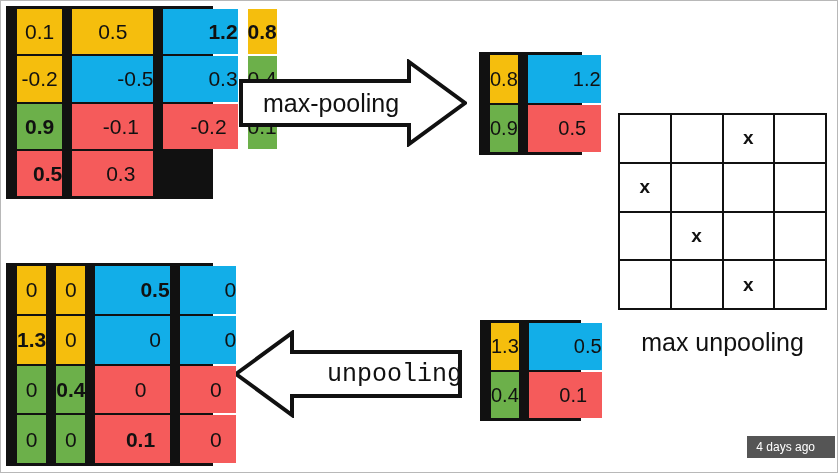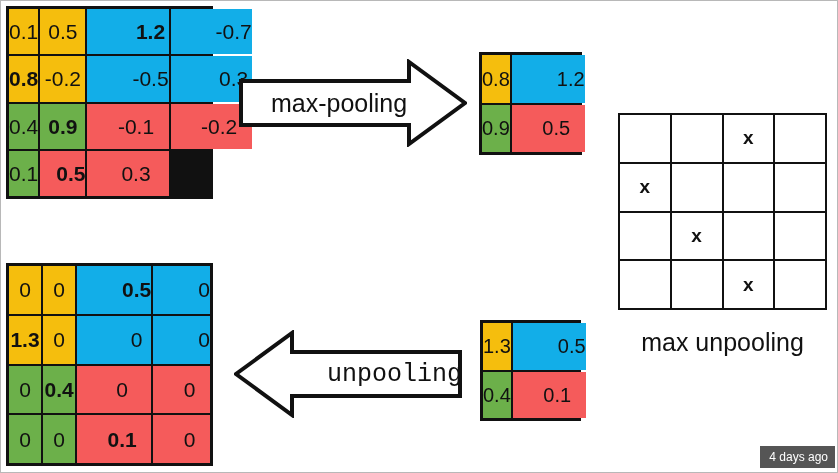--- a/index.html
+++ b/index.html
@@ -31,20 +31,21 @@
     gap: 2px;
   }
   .matrix .cell {
     display: flex;
     align-items: center;
     justify-content: center;
     font-size: 21px;
     line-height: 1;
     color: #111111;
     letter-spacing: 0px;
+    margin-left: 8px;
   }
   .matrix .cell.bold { font-weight: bold; }
 
   .c-amber { background: #F5BE0D; }
   .c-blue  { background: #12AEE8; padding-left: 45px; }
   .c-green { background: #6CB04A; }
   .c-red   { background: #F55B5B; padding-left: 16px; }
 
   
   #input-matrix {
@@ -117,48 +118,47 @@
     top: 0; left: 0;
     width: 100%; height: 100%;
     display: flex;
     align-items: center;
     font-size: 25px;
     color: #111111;
     white-space: nowrap;
     pointer-events: none;
   }
   #arrow-pool { left: 238px; top: 58px; width: 228px; height: 88px; }
-  #arrow-pool .arrow-label { justify-content: flex-start; padding-left: 32px; }
+  #arrow-pool .arrow-label { justify-content: flex-start; padding-left: 24px; }
   #arrow-unpool { left: 233px; top: 329px; width: 228px; height: 88px; }
   #arrow-unpool .arrow-label { justify-content: flex-end; padding-right: 22px; font-family: Liberation Mono, monospace; }
 
   
   #timestamp-badge {
     position: absolute;
     right: 2px;
-    bottom: 4px;
+    bottom: 14px;
     background: #555555;
     color: #ffffff;
     font-size: 12px;
-    padding: 5px 7px 5px 9px;
+    padding: 5px 20px 5px 9px;
     line-height: 1;
     white-space: nowrap;
     margin-top: 24px;
   }
 </style>
 </head>
 <body>
 
 <div id="canvas">
 
   <div class="matrix" id="input-matrix">
     <div class="cell c-amber">0.1</div>
     <div class="cell c-amber">0.5</div>
     <div class="cell c-blue bold">1.2</div>
-    <div class="cell c-blue">-0.7</div>
 
     <div class="cell c-amber bold">0.8</div>
     <div class="cell c-amber">-0.2</div>
     <div class="cell c-blue">-0.5</div>
     <div class="cell c-blue">0.3</div>
 
     <div class="cell c-green">0.4</div>
     <div class="cell c-green bold">0.9</div>
     <div class="cell c-red">-0.1</div>
     <div class="cell c-red">-0.2</div>

